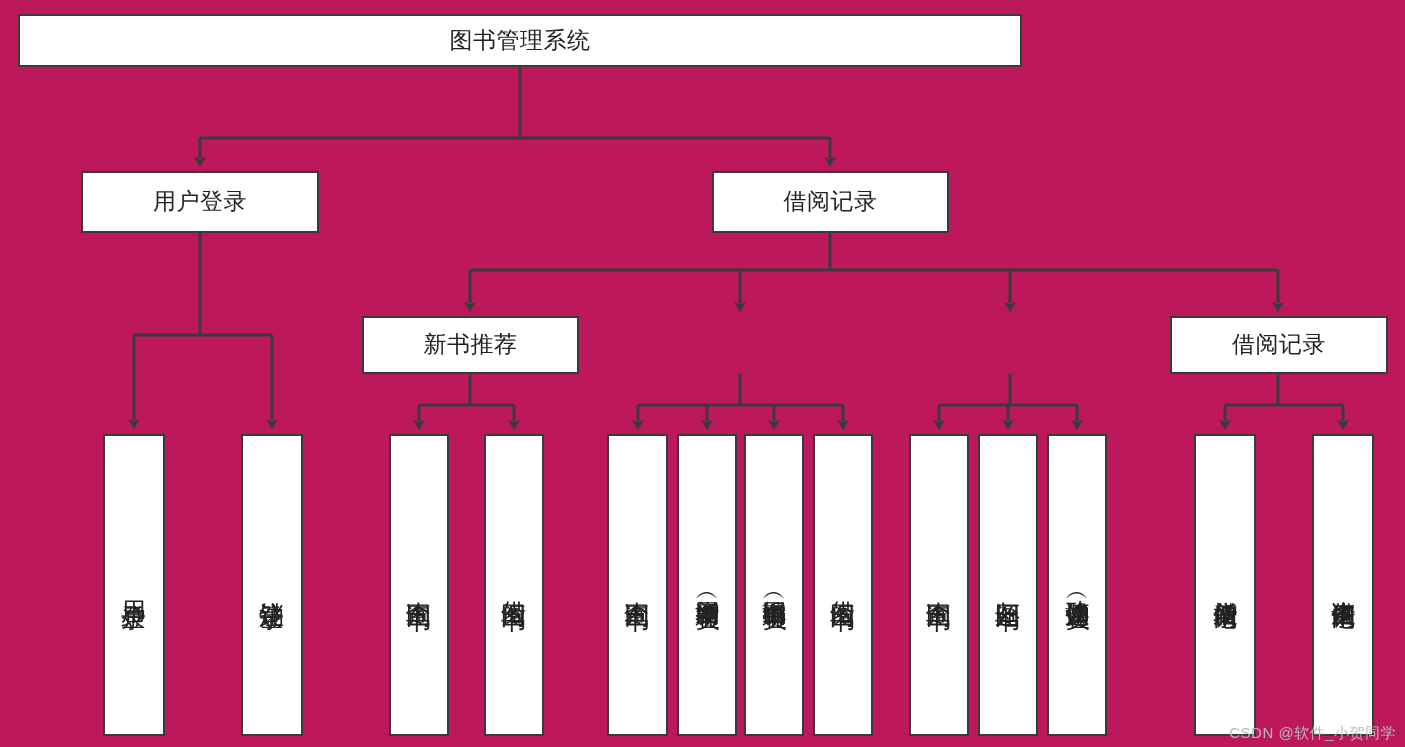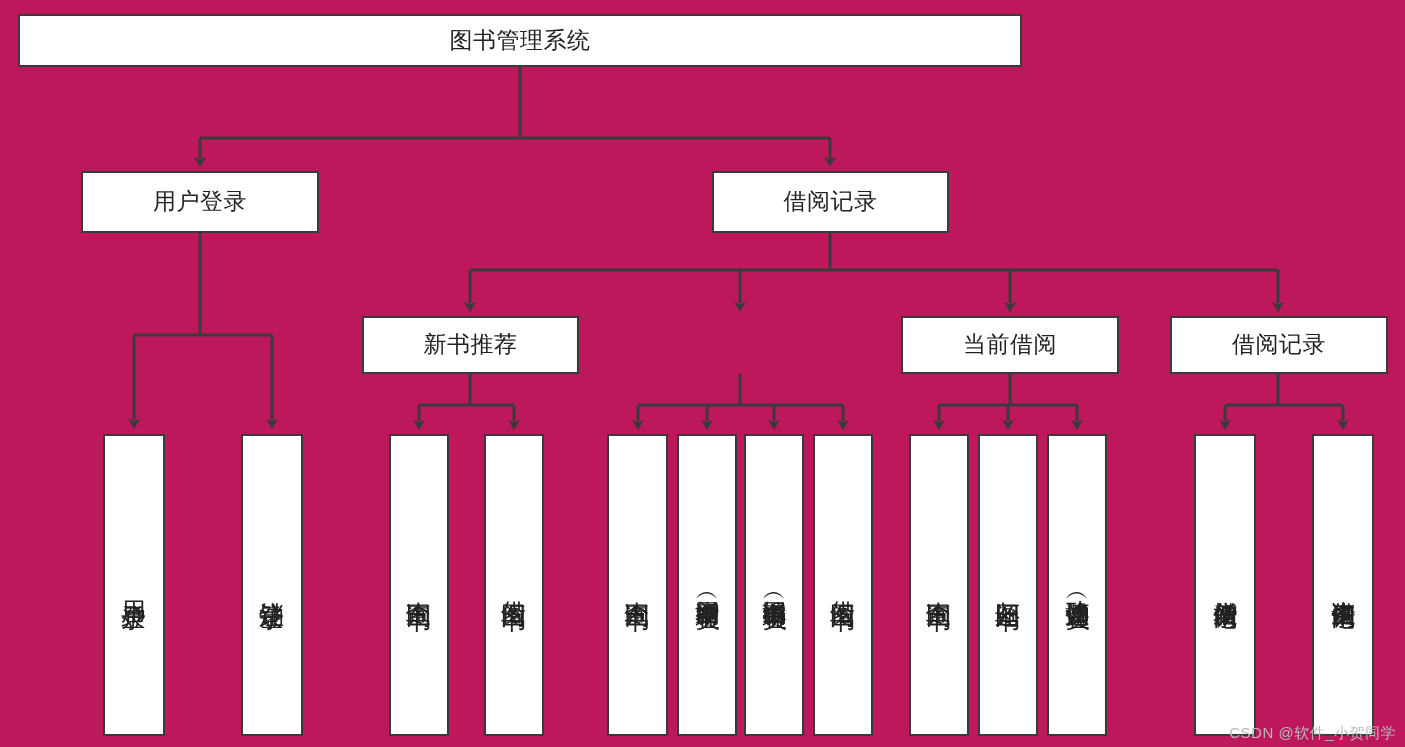--- a/index.html
+++ b/index.html
@@ -132,23 +132,20 @@
   <div class="node horiz" style="left:81px; top:171px; width:238px; height:62px;">
     <span class="label">用户登录</span>
   </div>
   <div class="node horiz" style="left:712px; top:171px; width:237px; height:62px;">
     <span class="label">借阅记录</span>
   </div>
 
   <div class="node horiz" style="left:362px; top:316px; width:217px; height:58px;justify-content:center;">
     <span class="label">新书推荐</span>
   </div>
-  <div class="node horiz" style="left:901px; top:316px; width:218px; height:58px;">
-    <span class="label">当前借阅</span>
-  </div>
   <div class="node horiz" style="left:1170px; top:316px; width:218px; height:58px;align-items:center;">
     <span class="label">借阅记录</span>
   </div>
 
   <div class="node vert" style="left:103px; top:434px; width:62px; height:302px;">
     <span class="label">用户登录</span>
   </div>
   <div class="node vert" style="left:241px; top:434px; width:62px; height:302px;">
     <span class="label">注销登录</span>
   </div>

